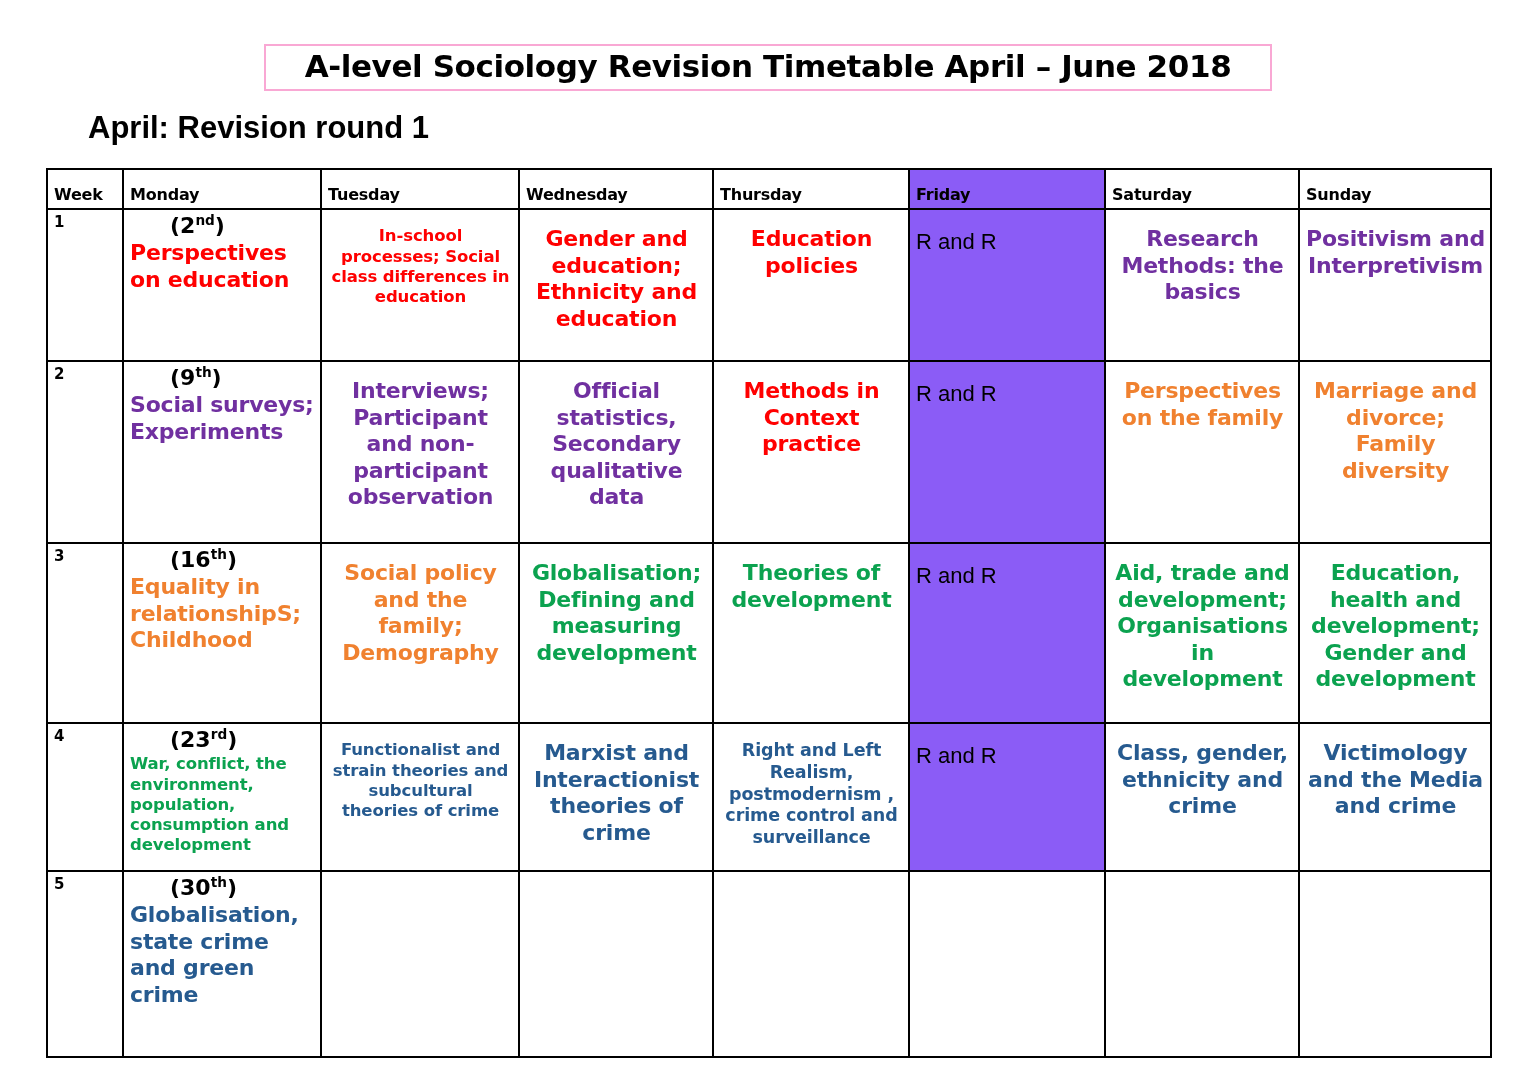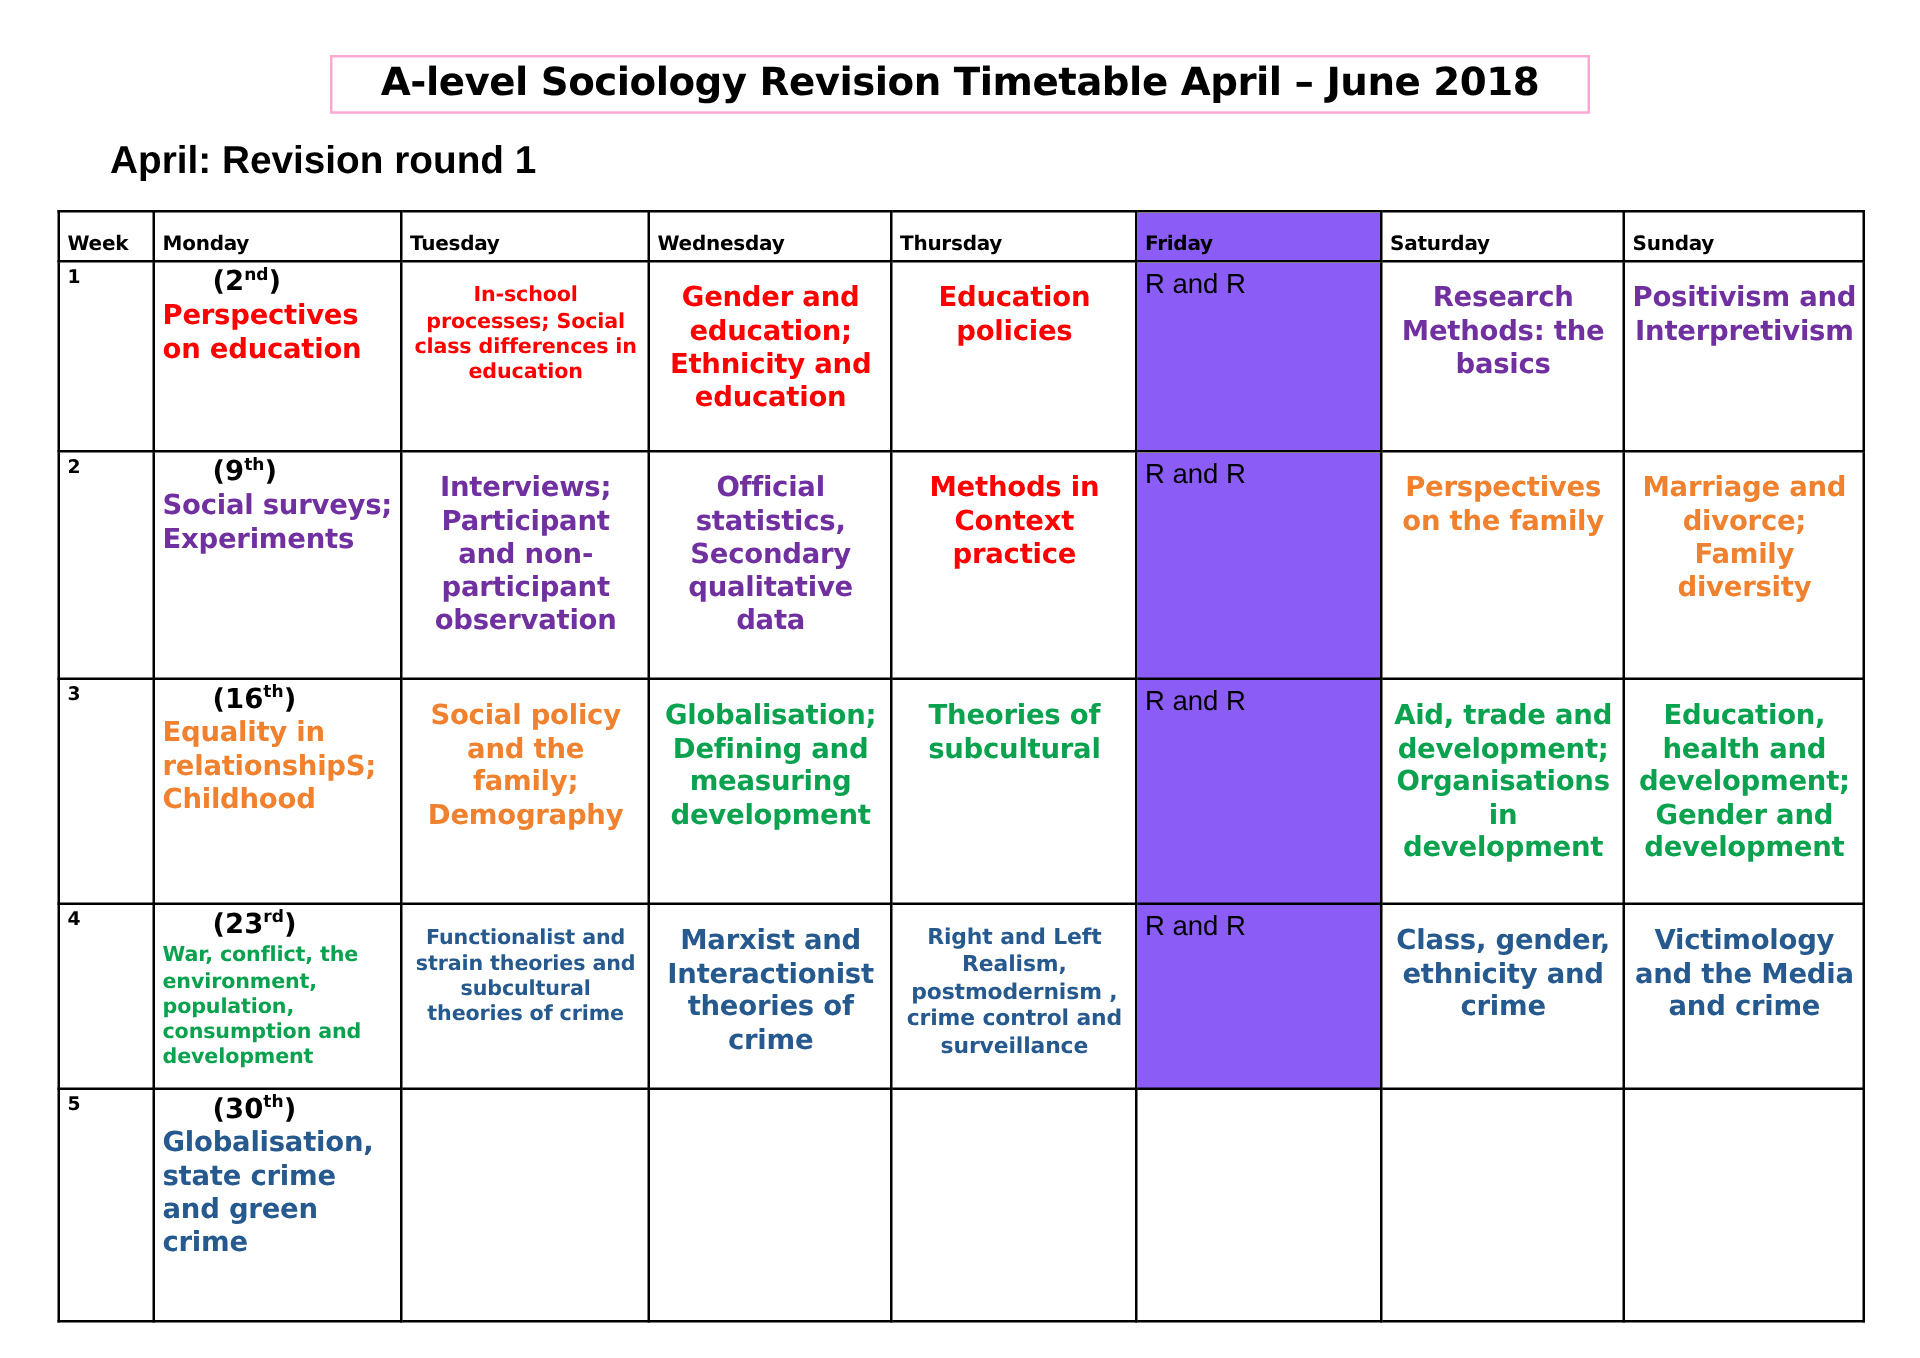--- a/index.html
+++ b/index.html
@@ -151,21 +151,21 @@
   
   td.daycell .topic.lead { margin-top: 13px; text-align: center; }
 
   .rr {
     font-family: "Liberation Sans", sans-serif;
     font-weight: normal;
     font-size: 22px;
     line-height: 1.2;
     color: #000000;
     display: block;
-    margin-top: 1px;
+    margin-top: 16px;
   }
 
   
   .c-red    { color: #FF0000; }
   .c-purple { color: #7030A0; }
   .c-orange { color: #F0812F; }
   .c-green  { color: #0BA24F; }
   .c-blue   { color: #265A8F; }
 
   
@@ -276,21 +276,21 @@
           <span class="date-ord">(<span>16</span><sup>th</sup>)</span>
           <span class="topic c-orange">Equality in relationshipS; Childhood</span>
         </td>
         <td class="daycell">
           <span class="topic c-orange lead">Social policy and the family; Demography</span>
         </td>
         <td class="daycell">
           <span class="topic c-green lead">Globalisation; Defining and measuring development</span>
         </td>
         <td class="daycell">
-          <span class="topic c-green lead">Theories of subcultural</span>
+          <span class="topic c-green lead">Theories of development</span>
         </td>
         <td class="daycell shade">
           <span class="rr">R and R</span>
         </td>
         <td class="daycell">
           <span class="topic c-green lead">Aid, trade and development; Organisations in development</span>
         </td>
         <td class="daycell">
           <span class="topic c-green lead">Education, health and development; Gender and development</span>
         </td>

